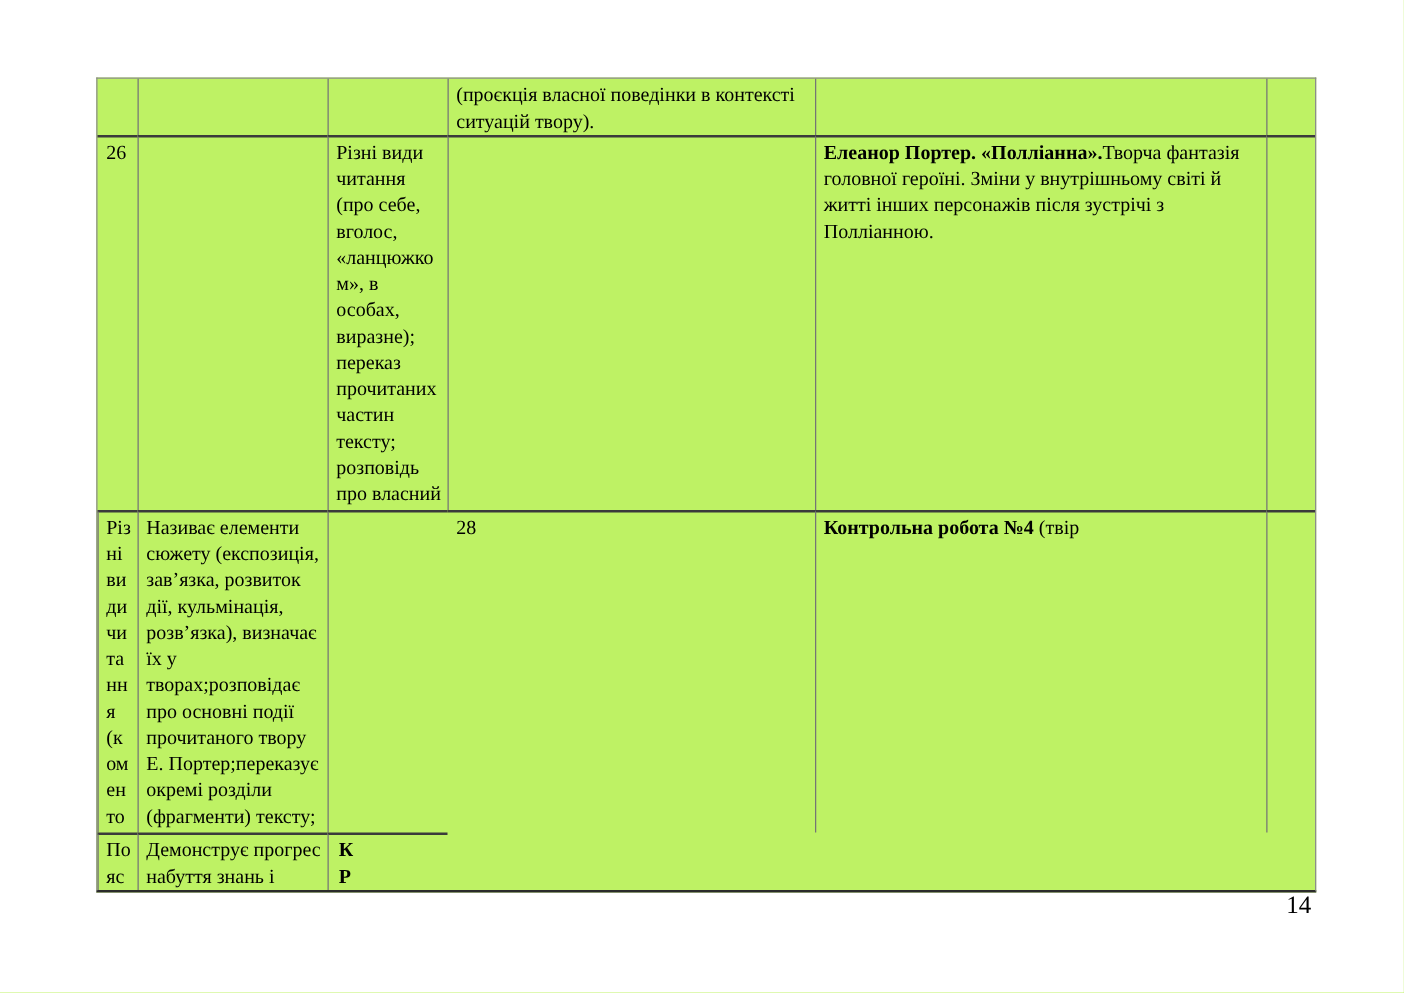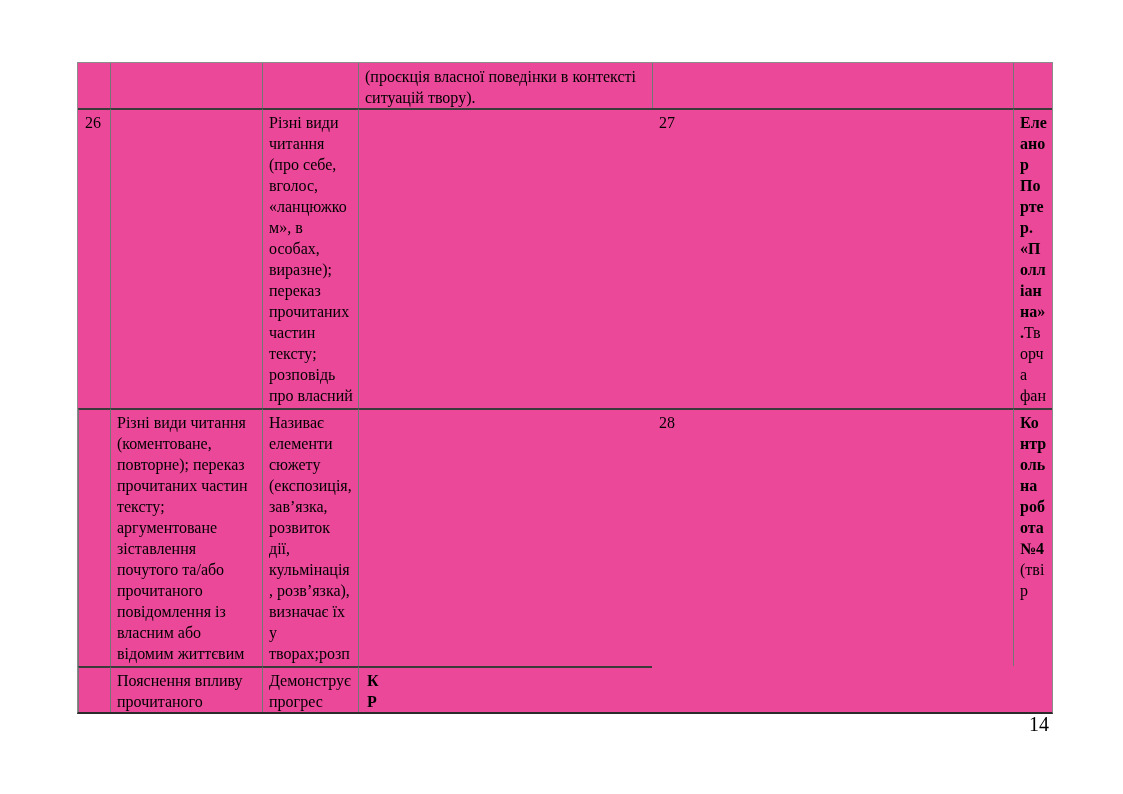--- a/index.html
+++ b/index.html
@@ -11,21 +11,21 @@
     color:#000;
     overflow:hidden;
   }
   .doc-table{
     position:absolute;left:77px;top:62px;
     display:grid;
     grid-template-columns:32px 152px 96px 294px 361px 39px;
     grid-template-rows:45px 300px 258px 46px;
     border:1px solid #8c8c8c;
     border-bottom:2px solid #2b2b2b;
-    background:#ec4899;
+    background:#bef264;
   }
   .cell{
     box-sizing:border-box;
     border-left:1px solid #757575;
     border-top:2px solid #3b3b3b;
     padding:2px 5px 0 6px;
     font-size:16px;line-height:21px;
     overflow:hidden;
     overflow-wrap:break-word;
     text-align:left;
@@ -51,21 +51,20 @@
     <div class="cell r0"><span></span></div>
     <div class="cell r0"><span>(проєкція власної поведінки в контексті ситуацій твору).</span></div>
     <div class="cell r0"><span></span></div>
     <div class="cell r0 c-mark"><span></span></div>
 
     <div class="cell c0"><span>26</span></div>
     <div class="cell"><span></span></div>
     <div class="cell"><span>Різні види читання (про себе, вголос, «ланцюжком», в особах, виразне); переказ прочитаних частин тексту; розповідь про власний емоційний стан (відтінки настрою, почуття, переживання тощо) під час сприймання художнього тексту; формулювання теми та основної думки тексту, виокремлення в художньому тексті та коментування мікротем; характеристика мови персонажів прочитаних художніх тексту.</span></div>
     <div class="cell c-mark"><span></span></div>
 
-    <div class="cell c0"><span>27</span></div>
     <div class="cell"><span class="b">Елеанор Портер. «Полліанна».</span><span>Творча фантазія головної героїні. Зміни у внутрішньому світі й житті інших персонажів після зустрічі з Полліанною.</span></div>
     <div class="cell"><span></span></div>
     <div class="cell"><span>Різні види читання (коментоване, повторне); переказ прочитаних частин тексту; аргументоване зіставлення почутого та/або прочитаного повідомлення із власним або відомим життєвим досвідом; визначення порушених у тексті проблем, характеристика їх та співвіднесення із сучасністю, формулювання теми та основної думки тексту, порівняння літературних персонажів.</span></div>
     <div class="cell"><span>Називає елементи сюжету (експозиція, зав’язка, розвиток дії, кульмінація, розв’язка), визначає їх у творах;розповідає про основні події прочитаного твору Е. Портер;переказує окремі розділи (фрагменти)  тексту; характеризує образи персонажів, дає оцінку їхнім моральним якостям, вчинкам; визначає окремі художні засоби створення образів персонажів (портрет, учинки, мова, ставлення до інших тощо);</span></div>
     <div class="cell c-mark"><span></span></div>
 
     <div class="cell c0"><span>28</span></div>
     <div class="cell"><span class="b">Контрольна робота №4</span><span> (твір</span></div>
     <div class="cell"><span></span></div>
     <div class="cell"><span>Пояснення впливу прочитаного художнього твору на формування</span></div>

